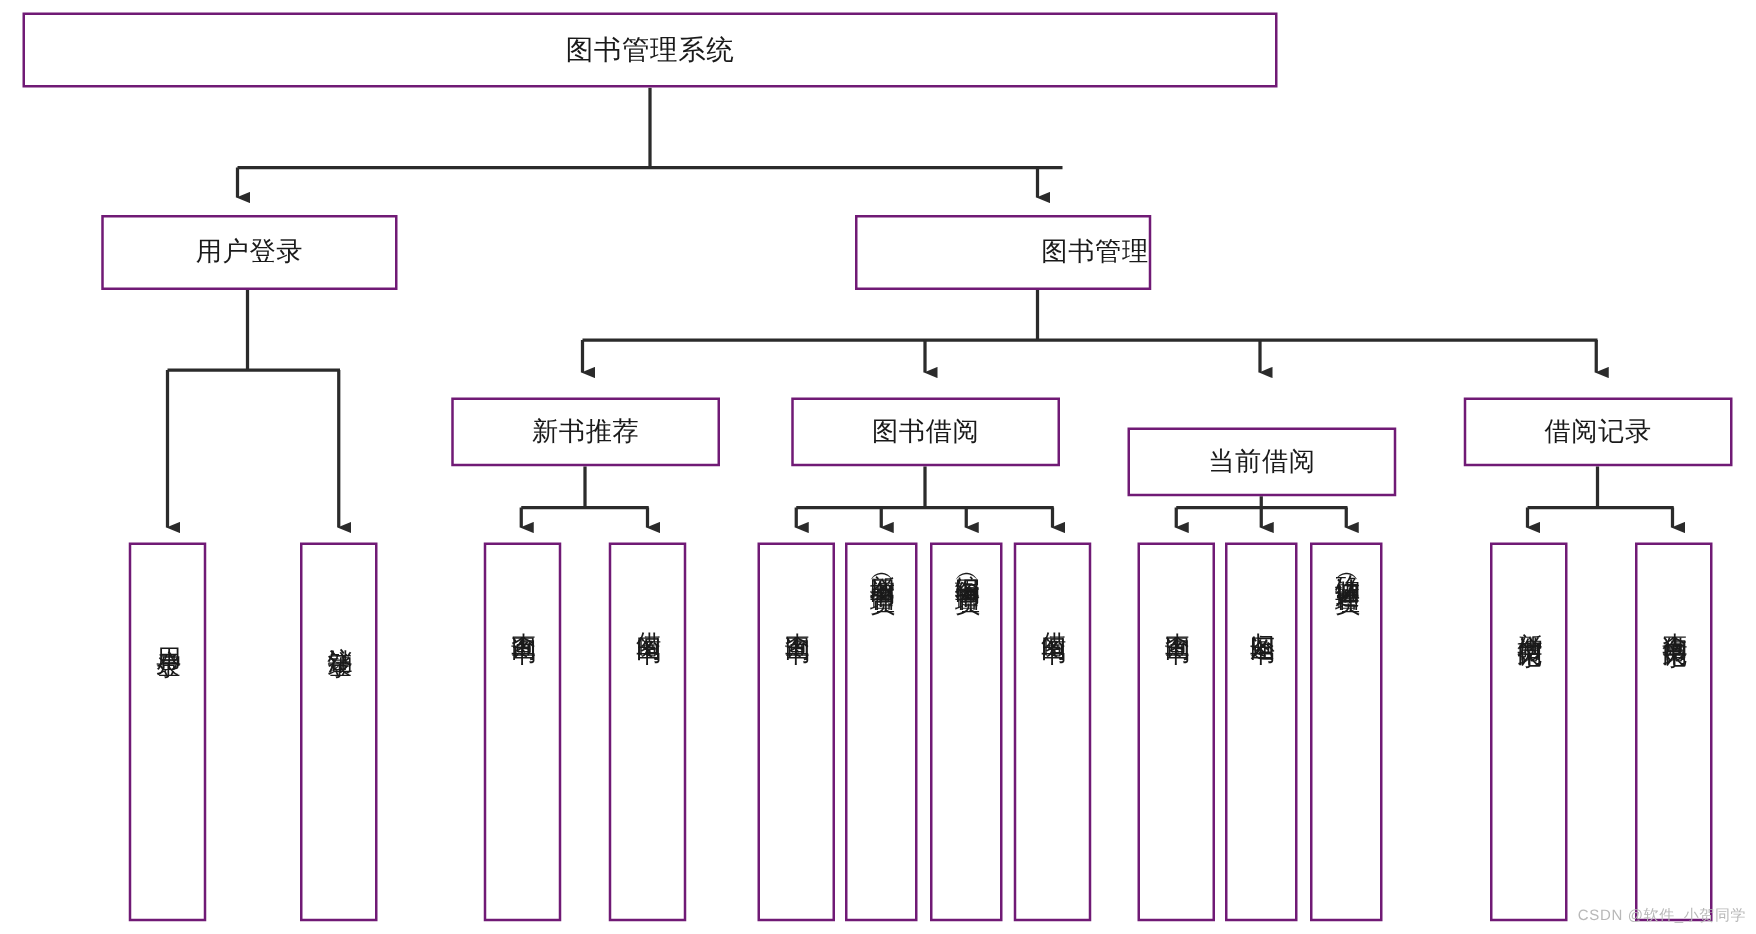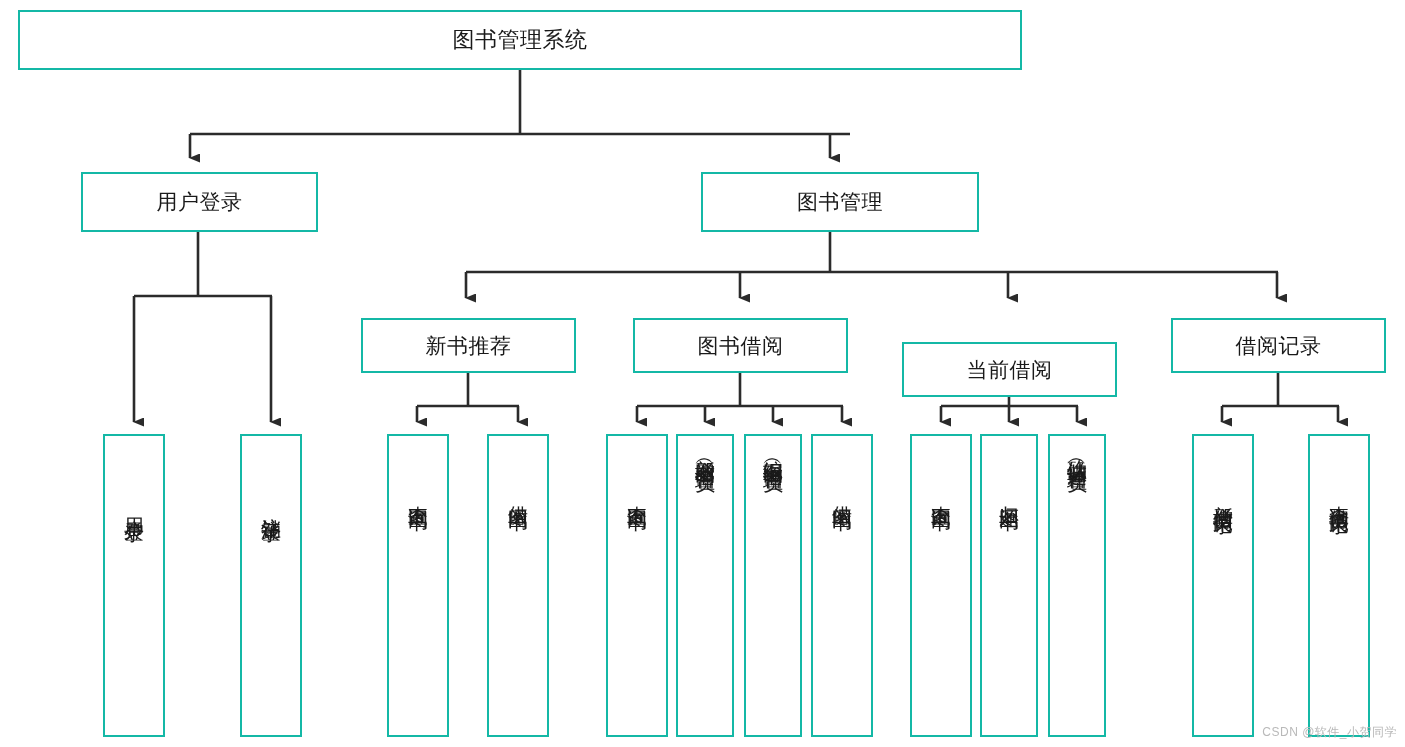--- a/index.html
+++ b/index.html
@@ -21,21 +21,21 @@
     position: absolute;
     left: 0;
     top: 0;
     width: 1405px;
     height: 747px;
     pointer-events: none;
   }
   .node {
     position: absolute;
     box-sizing: border-box;
-    border: 2px solid #14b8a6;
+    border: 2px solid #701a75;
     background: #ffffff;
     display: flex;
     align-items: center;
     justify-content: center;
     color: #1a1a1a;
   }
   .node .label {
     display: block;
     text-align: center;
     letter-spacing: 0.5px;
@@ -146,21 +146,21 @@
   </svg>
 
   <div class="node horiz root" style="left:18px; top:10px; width:1004px; height:60px;">
     <span class="label">图书管理系统</span>
   </div>
 
   <div class="node horiz" style="left:81px; top:172px; width:237px; height:60px;">
     <span class="label">用户登录</span>
   </div>
 
-  <div class="node horiz" style="left:701px; top:172px; width:278px; height:60px;">
+  <div class="node horiz" style="left:684px; top:172px; width:237px; height:60px;justify-content:flex-end;">
     <span class="label">图书管理</span>
   </div>
 
   <div class="node horiz" style="left:361px; top:318px; width:215px; height:55px;">
     <span class="label">新书推荐</span>
   </div>
 
   <div class="node horiz" style="left:633px; top:318px; width:215px; height:55px;">
     <span class="label">图书借阅</span>
   </div>

